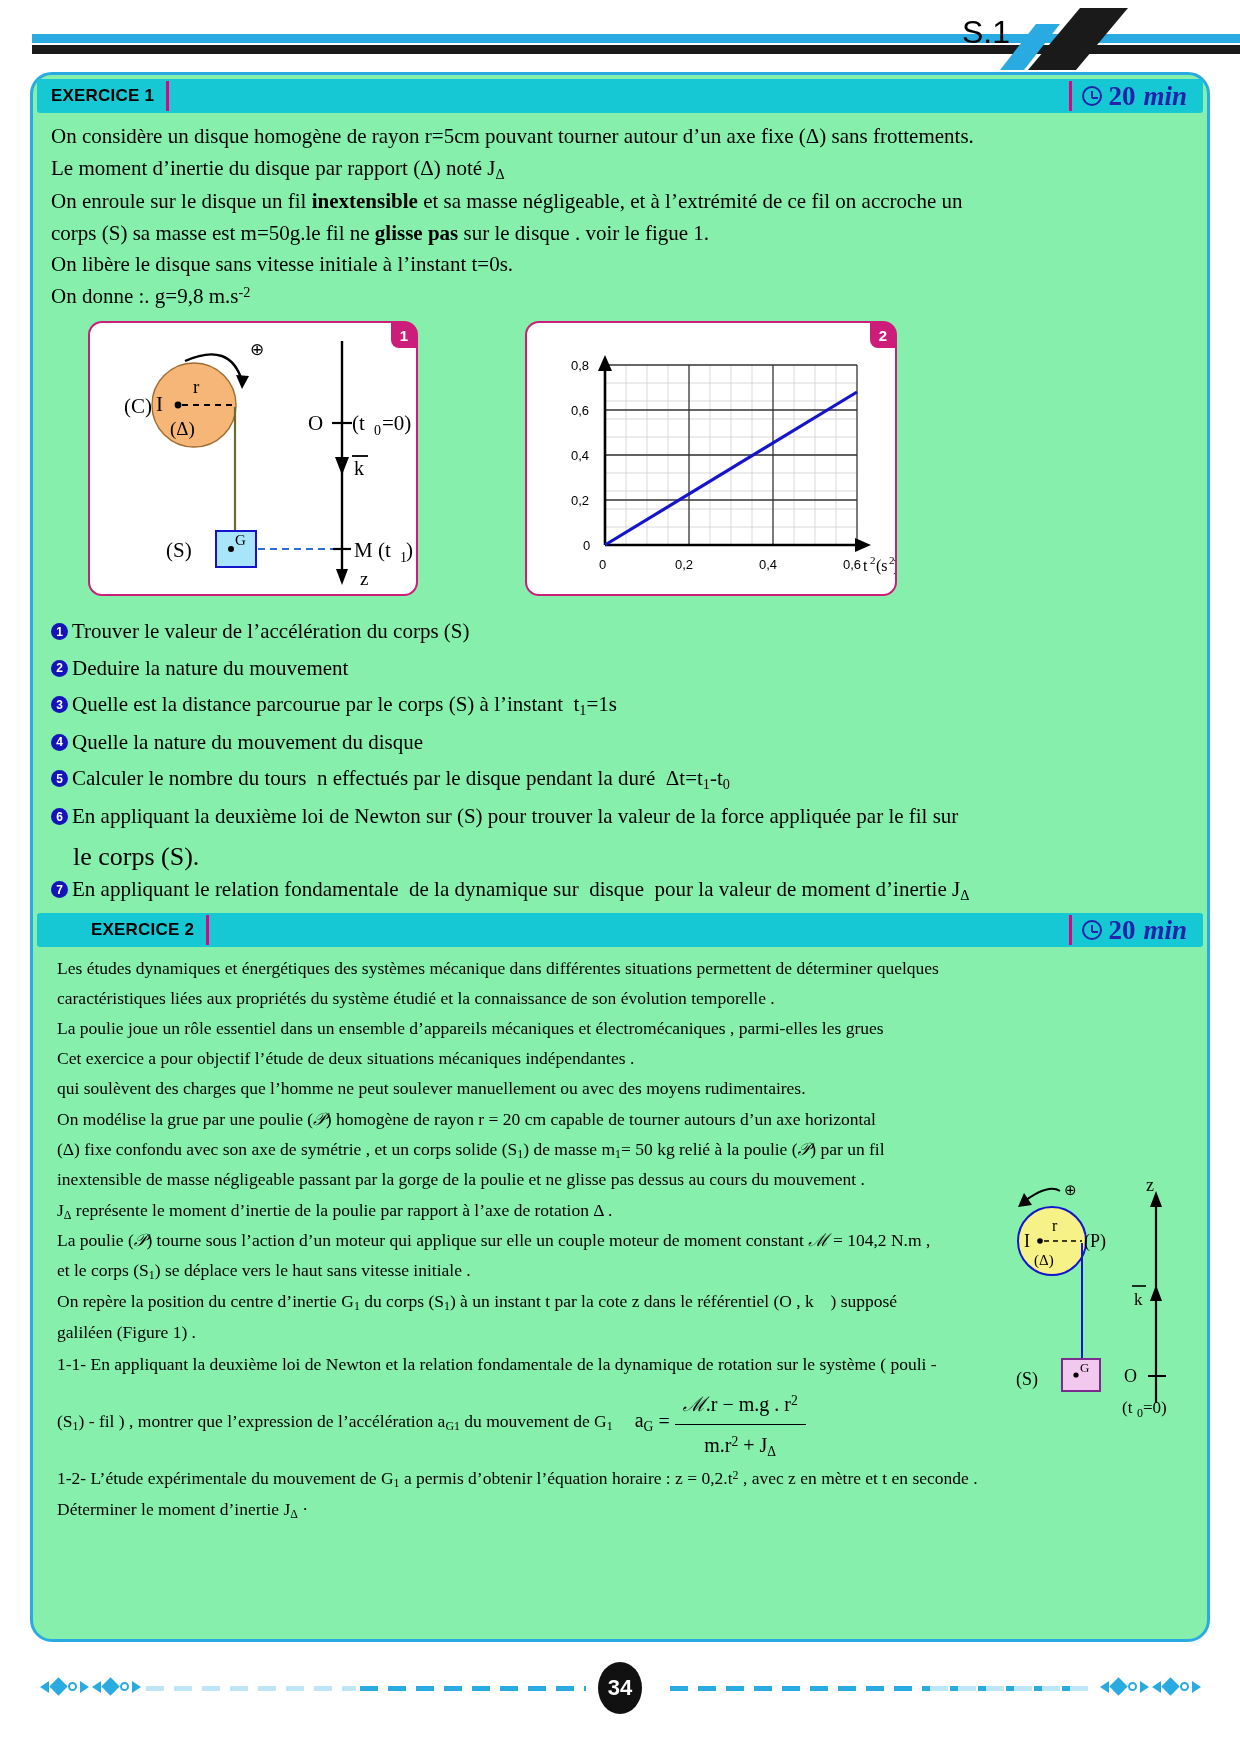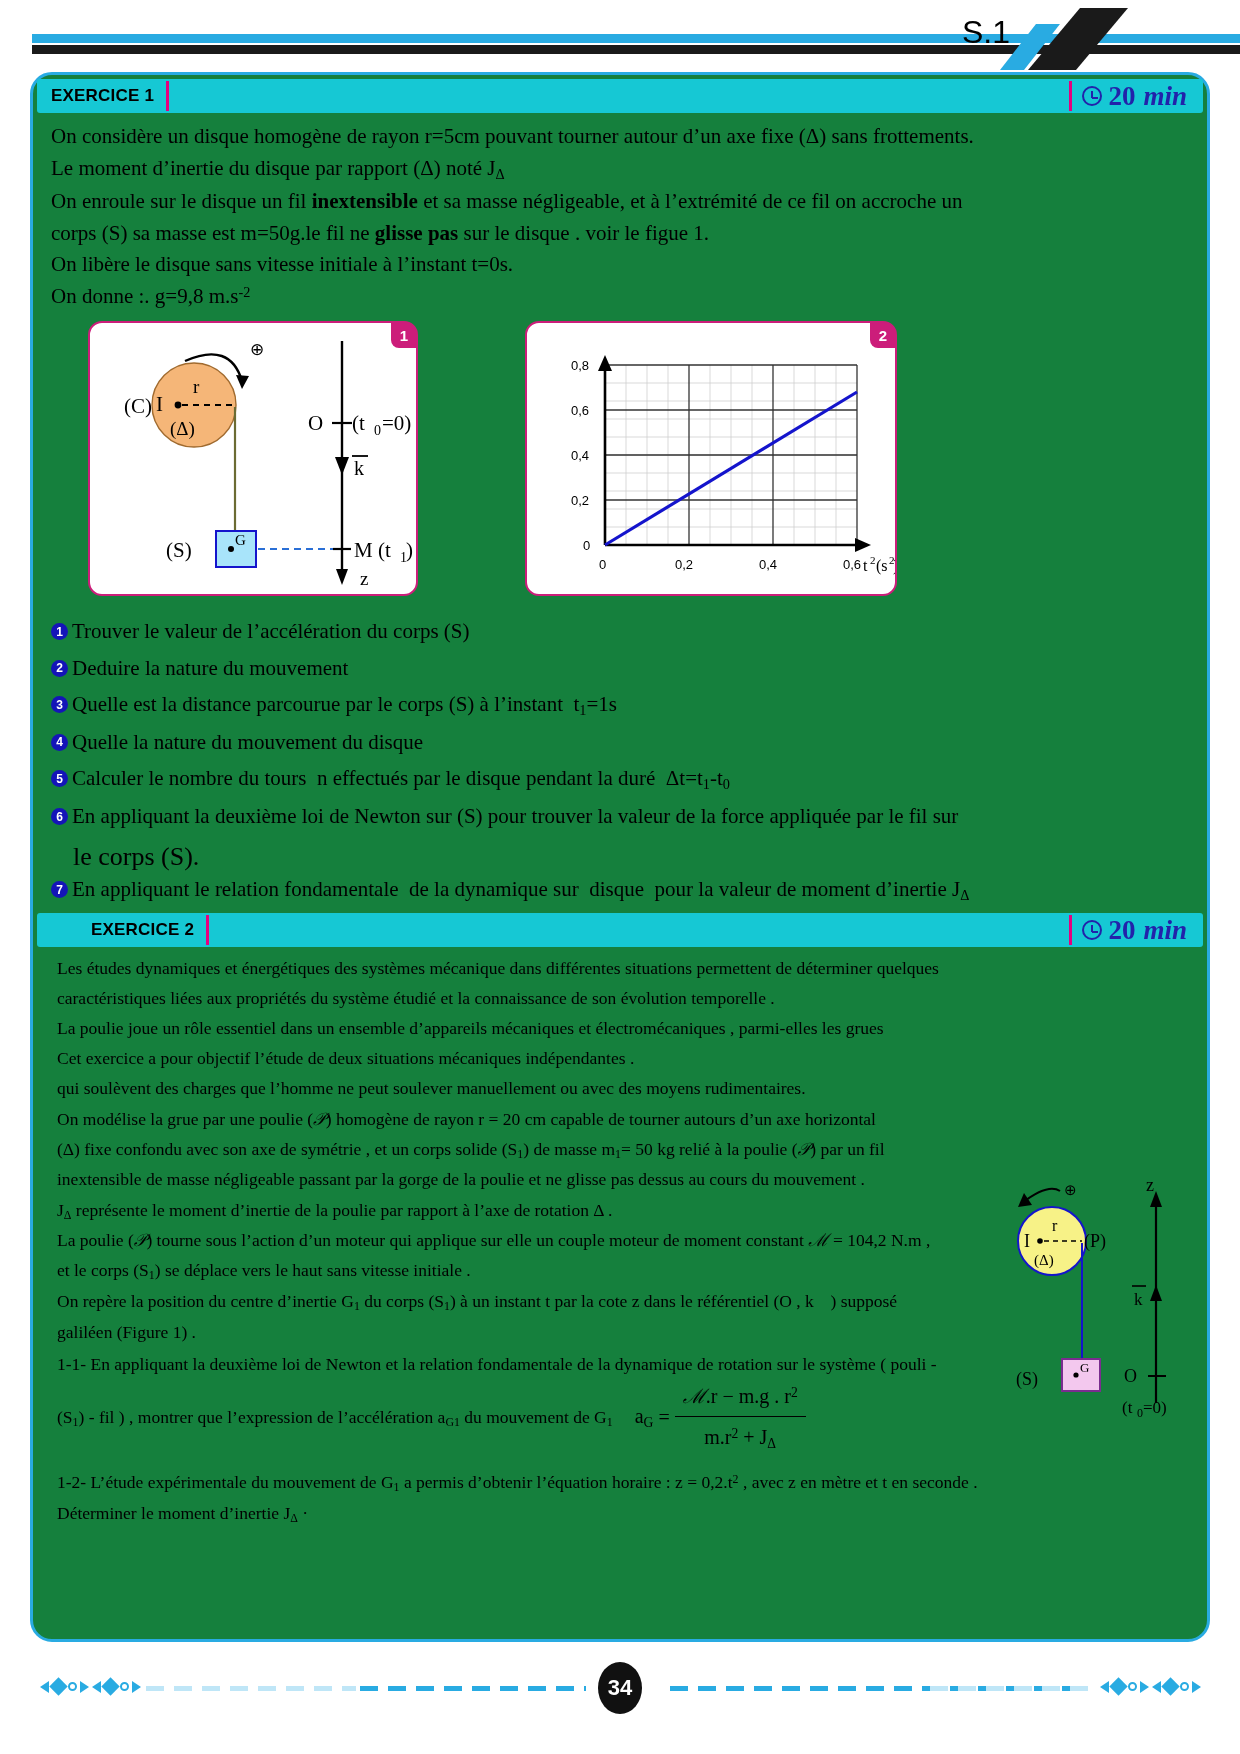--- a/index.html
+++ b/index.html
@@ -31,21 +31,21 @@
     position:absolute; left:962px; top:14px;
     font-family: "Liberation Sans", sans-serif;
     font-size: 32px; font-weight:400; letter-spacing:0px; color:#000;
   }
 
   
   .frame {
     position:absolute; left:30px; top:72px; width:1180px; height:1570px;
     border: 3px solid #29abe2;
     border-radius: 22px;
-    background: #15803d;
+    background: #86efac;
   }
 
   
   .exheader {
     position:relative;
     height: 34px;
     background:#16c8d4;
     margin: 4px 4px 0 4px;
     border-radius: 3px;
     display:flex; align-items:center;
@@ -121,21 +121,21 @@
 
   
   .ex2text { padding: 6px 16px 0 24px; }
   .ex2text .p { font-size:17.5px; line-height:1.72; }
   .script { font-family:"Liberation Serif", serif; font-style:italic; }
 
   
   #ex2fig { position:absolute; right:18px; top:1098px; width:185px; height:270px; }
 
   
-  .frac { display:inline-block; vertical-align:middle; text-align:center; font-size:20px; }
+  .frac { display:inline-block; vertical-align:middle; text-align:center; font-size:20px;margin-top:8px; }
   .frac .num { border-bottom:1.6px solid #000; padding:0 8px 2px 8px; display:block; }
   .frac .den { padding:3px 8px 0 8px; display:block; }
 
   
   .footer { position:absolute; left:0; top:1662px; width:1240px; height:60px; }
   .pagecircle {
     position:absolute; left:calc(50% - 22px); top:0px;
     width:44px; height:52px; background:#111; border-radius:50%;
     color:#fff; font-family:"Liberation Sans", sans-serif; font-weight:700;
     font-size:22px; display:flex; align-items:center; justify-content:center;
@@ -379,21 +379,21 @@
       <span style="display:inline-flex;align-items:center;gap:5px;margin-left:16px;">
         <span style="font-size:20px;">a<sub>G</sub></span>
         <span style="font-size:20px;">=</span>
         <span class="frac">
           <span class="num"><span class="script">ℳ</span>.r − m.g . r<sup>2</sup></span>
           <span class="den">m.r<sup>2</sup> + J<sub>Δ</sub></span>
         </span>
       </span>
     </div>
 
-    <div class="p" style="margin-top:12px;font-family:Liberation Serif, serif;">
+    <div class="p" style="margin-top:0;font-family:Liberation Serif, serif;">
       1-2- L’étude expérimentale du mouvement de G<sub>1</sub> a permis d’obtenir l’équation horaire : z = 0,2.t<sup>2</sup> , avec z en mètre et t en seconde .
     </div>
     <div class="p">
       Déterminer le moment d’inertie J<sub>Δ</sub> ·
     </div>
   </div>
 
   <div id="ex2fig">
     <svg width="185" height="270" viewBox="0 0 185 270">
 

